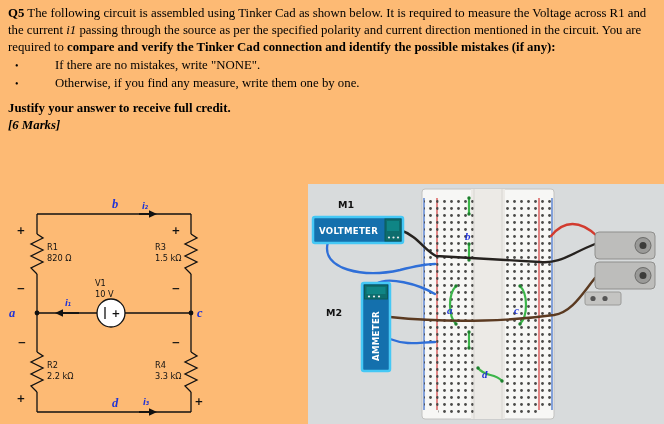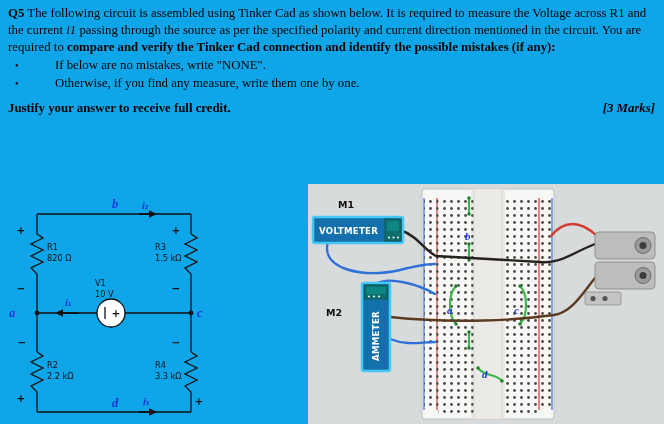--- a/index.html
+++ b/index.html
@@ -1,25 +1,25 @@
 <!DOCTYPE html>
 <html><head>
 <meta charset="utf-8">
 <style>
   html,body{margin:0;padding:0;background:#fff;}
   .page{
-    position:relative;width:664px;height:424px;background:#0ea5e9;
+    position:relative;width:664px;height:424px;background:#fdba74;
     font-family:"Liberation Serif",serif;color:#000;overflow:hidden;
   }
   .qblock{position:absolute;left:8px;top:5px;width:650px;font-size:12.8px;line-height:1.32;}
   .qpara b{font-weight:bold;}
   .bullet-row{display:flex;margin-top:1px;}
   .bullet-glyph{flex:0 0 40px;padding-left:7px;font-size:10px;line-height:17px;}
   .bullet-text{flex:1;}
-  .justify-row{display:flex;justify-content:space-between;margin-top:8px;padding-right:3px;font-weight:bold;}
+  .justify-row{display:flex;justify-content:space-between;margin-top:8px;padding-right:3px;font-weight:bold;flex-direction:column;}
   .marks{font-style:italic;}
 
   .circuit-svg{position:absolute;left:5px;top:186px;}
   .tc-svg{position:absolute;left:308px;top:184px;}
 
   .wire{stroke:#111;stroke-width:1.3;fill:none;}
   .zig{stroke:#111;stroke-width:1.3;fill:none;stroke-linejoin:miter;}
   .lbl{font-family:"DejaVu Sans",sans-serif;font-size:8.2px;fill:#111;}
   .pol{font-family:"DejaVu Sans",sans-serif;font-size:10.5px;font-weight:bold;fill:#111;}
   .node{font-family:"Liberation Serif",serif;font-size:12.5px;font-weight:bold;font-style:italic;fill:#2033d6;}
@@ -40,30 +40,30 @@
 </head>
 <body>
 
 <div class="page">
 
   <div class="qblock">
     <div class="qpara"><b>Q5</b><span> The following circuit is assembled using Tinker Cad as shown below. It is required to measure the Voltage across R1 and the current </span><i>i1</i><span> passing through the source as per the specified polarity and current direction mentioned in the circuit. You are required to </span><b>compare and verify the Tinker Cad connection and identify the possible mistakes (if any):</b></div>
 
     <div class="bullet-row">
       <span class="bullet-glyph">•</span>
-      <span class="bullet-text">If below are no mistakes, write "NONE".</span>
+      <span class="bullet-text">If there are no mistakes, write "NONE".</span>
     </div>
     <div class="bullet-row">
       <span class="bullet-glyph">•</span>
       <span class="bullet-text">Otherwise, if you find any measure, write them one by one.</span>
     </div>
 
     <div class="justify-row">
       <span>Justify your answer to receive full credit.</span>
-      <span class="marks">[3 Marks]</span>
+      <span class="marks">[6 Marks]</span>
     </div>
   </div>
 
   <svg class="circuit-svg" width="250" height="236" viewBox="0 0 250 236">
 
     <path class="wire" d="M32,28 H186"></path>
     <path class="wire" d="M32,226 H186"></path>
     <path class="wire" d="M32,28 V48 M32,88 V166 M32,206 V226"></path>
     <path class="wire" d="M186,28 V48 M186,88 V166 M186,206 V226"></path>
     <path class="wire" d="M32,127 H92 M120,127 H186"></path>

